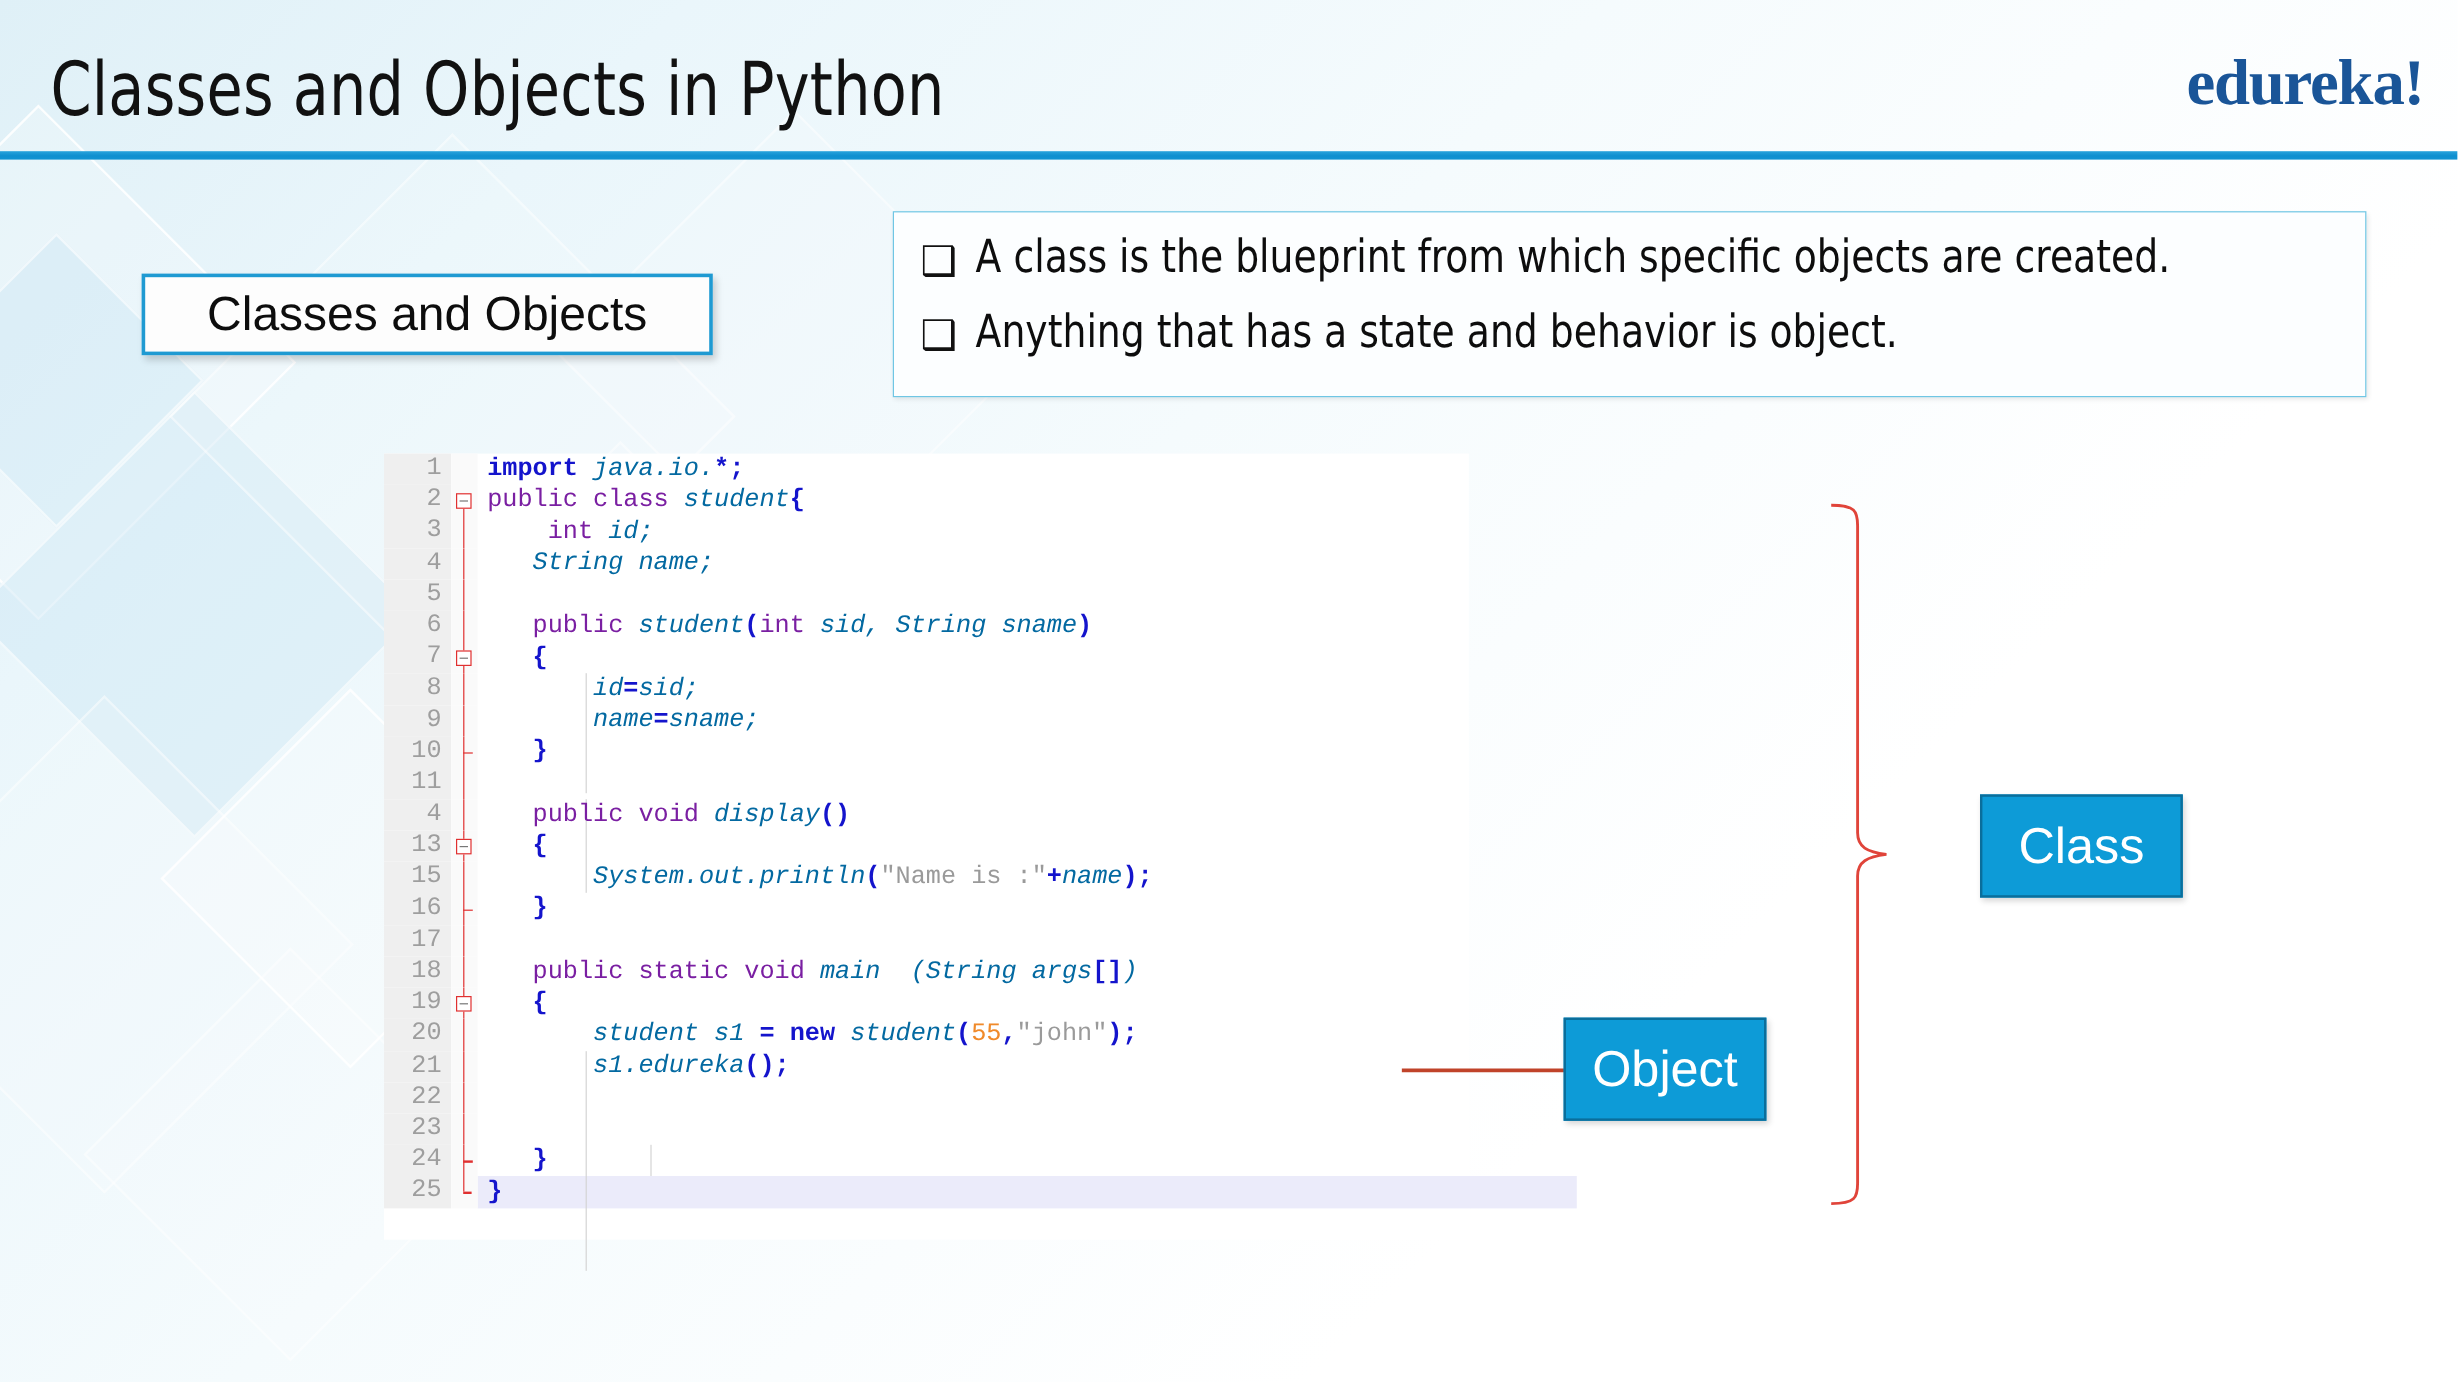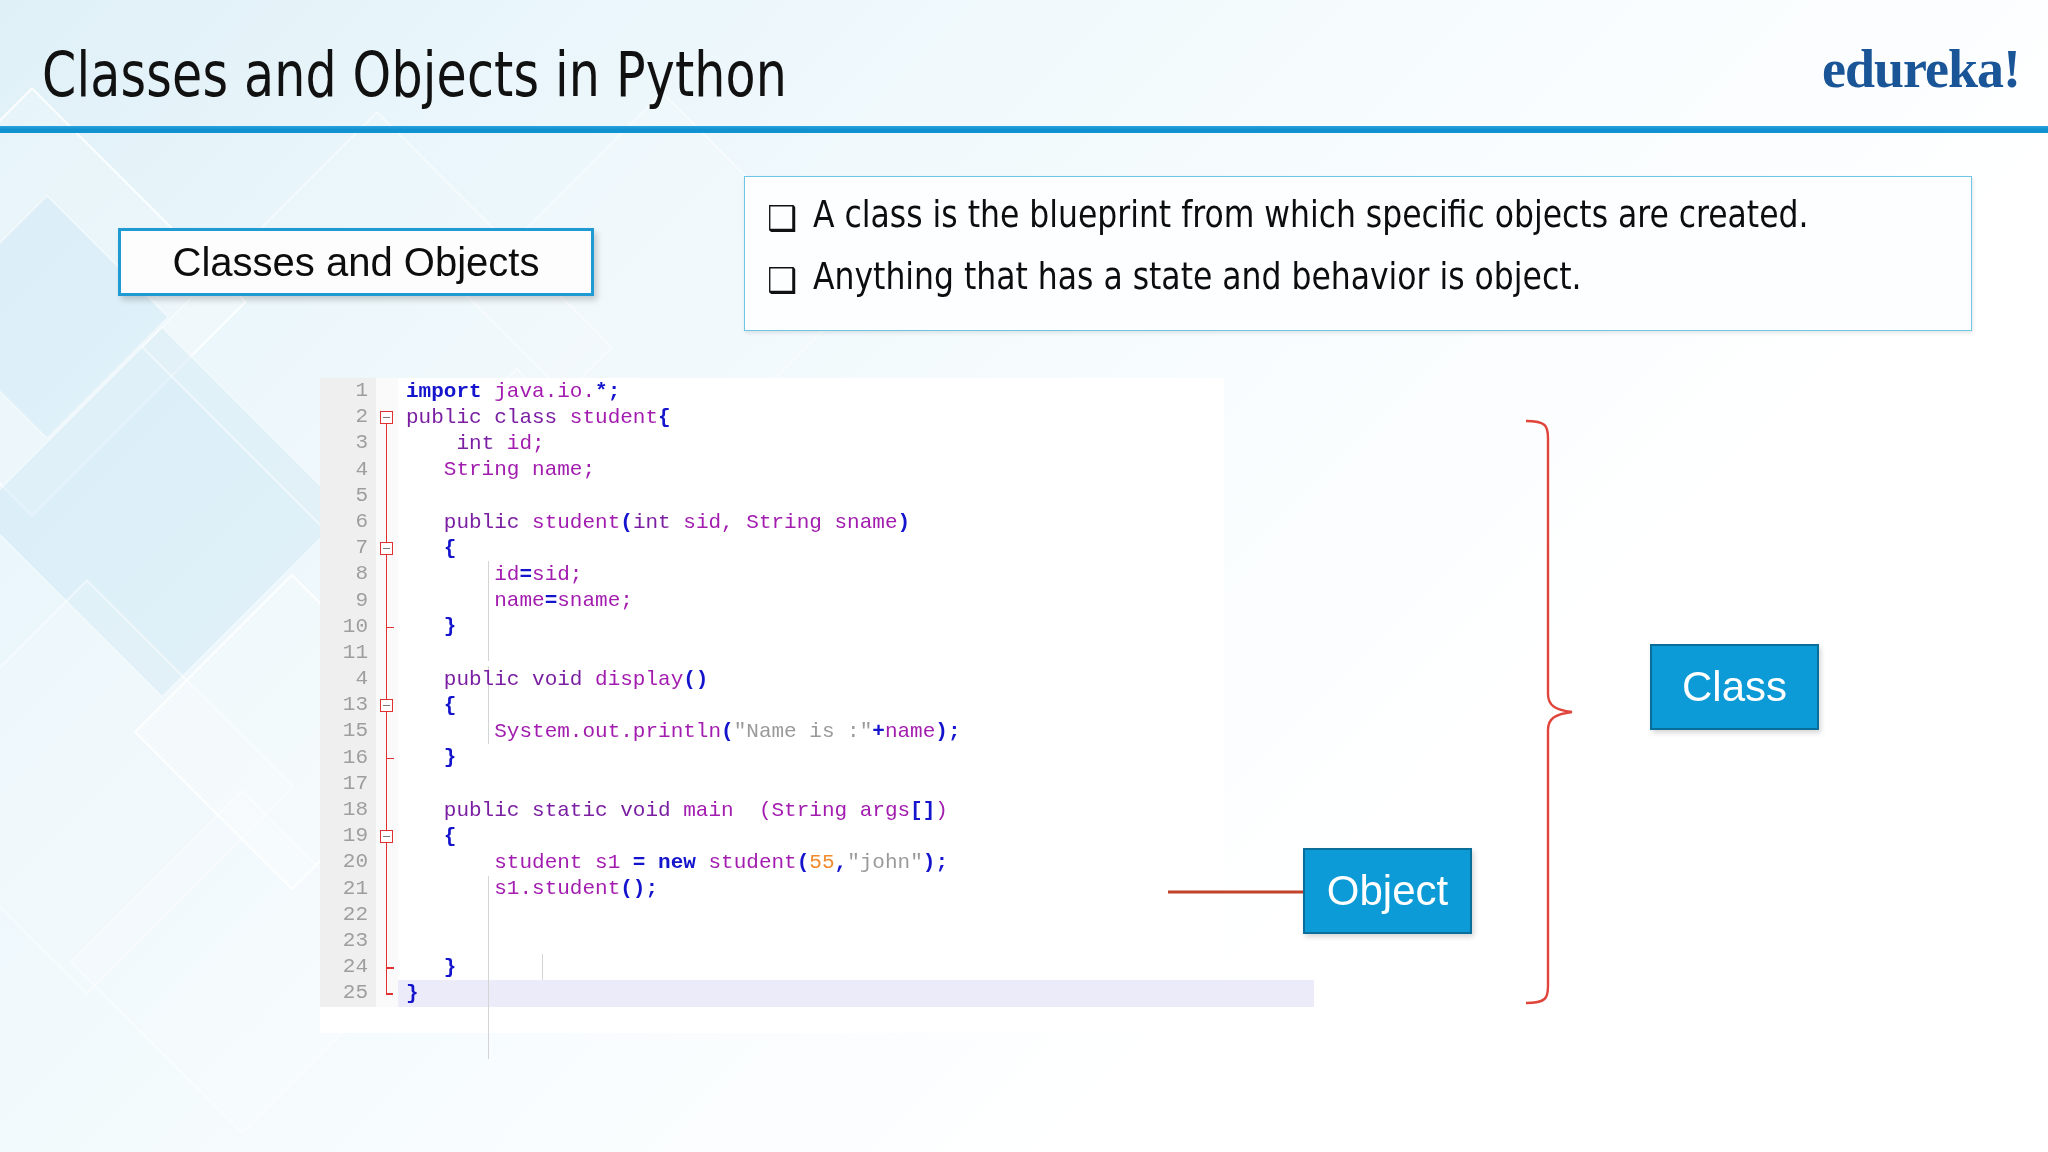--- a/index.html
+++ b/index.html
@@ -112,39 +112,39 @@
   .fold .tick{position:absolute;left:10px;top:50%;width:8px;height:1.4px;background:#e03030;}
   .fold .corner{position:absolute;left:10px;top:50%;width:7px;height:1.4px;background:#e03030;}
   .src{padding-left:8px;z-index:2;position:relative;color:#0a0a0a;}
 
   
   .kw{color:#7a1fa2;}          
   .kwb{color:#1414cc;font-weight:bold;}  
   .pn{color:#1414cc;font-weight:bold;}   
   .str{color:#9a9a9a;}
   .num{color:#f08a2a;}
-  .id{color:#a21caf;}
+  .id{color:#0369a1;font-style:italic;}
 
   
   .guide{position:absolute;width:1px;background:#d4d4d4;z-index:1;}
 
   
   #class-brace{position:absolute;left:1522px;top:418px;width:60px;height:588px;}
 
   
   #object-arrow{position:absolute;left:1168px;top:885px;width:160px;height:14px;}
 
   
   .callout{
     position:absolute;background:#0d9bd7;border:2px solid #0a6e9b;
     display:flex;align-items:center;justify-content:center;
     color:#ffffff;font-size:42px;
     box-shadow:2px 3px 5px rgba(0,0,0,.16);
   }
-  #callout-class{left:1650px;top:644px;width:165px;height:82px;}
+  #callout-class{left:1650px;top:662px;width:165px;height:82px;}
   #callout-object{left:1303px;top:848px;width:165px;height:82px;}
 
   
   #footer{
     position:absolute;left:0;bottom:0;width:2048px;height:88px;
     background:#0d9bd7;
   }
   #footer-title{
     position:absolute;left:684px;top:20px;
     color:#ffffff;font-size:38px;letter-spacing:.5px;
@@ -312,21 +312,21 @@
 
     <div class="code-line">
       <span class="ln">20</span>
       <span class="fold"><span class="vline"></span></span>
       <span class="src">       <span class="id">student s1</span> <span class="kwb">=</span> <span class="kwb">new</span> <span class="id">student</span><span class="pn">(</span><span class="num">55</span><span class="pn">,</span><span class="str">"john"</span><span class="pn">);</span></span>
     </div>
 
     <div class="code-line">
       <span class="ln">21</span>
       <span class="fold"><span class="vline"></span></span>
-      <span class="src">       <span class="id">s1.student</span><span class="pn">();</span></span>
+      <span class="src">       <span class="id">s1.edureka</span><span class="pn">();</span></span>
     </div>
 
     <div class="code-line">
       <span class="ln">22</span>
       <span class="fold"><span class="vline"></span></span>
       <span class="src"> </span>
     </div>
 
     <div class="code-line">
       <span class="ln">23</span>

